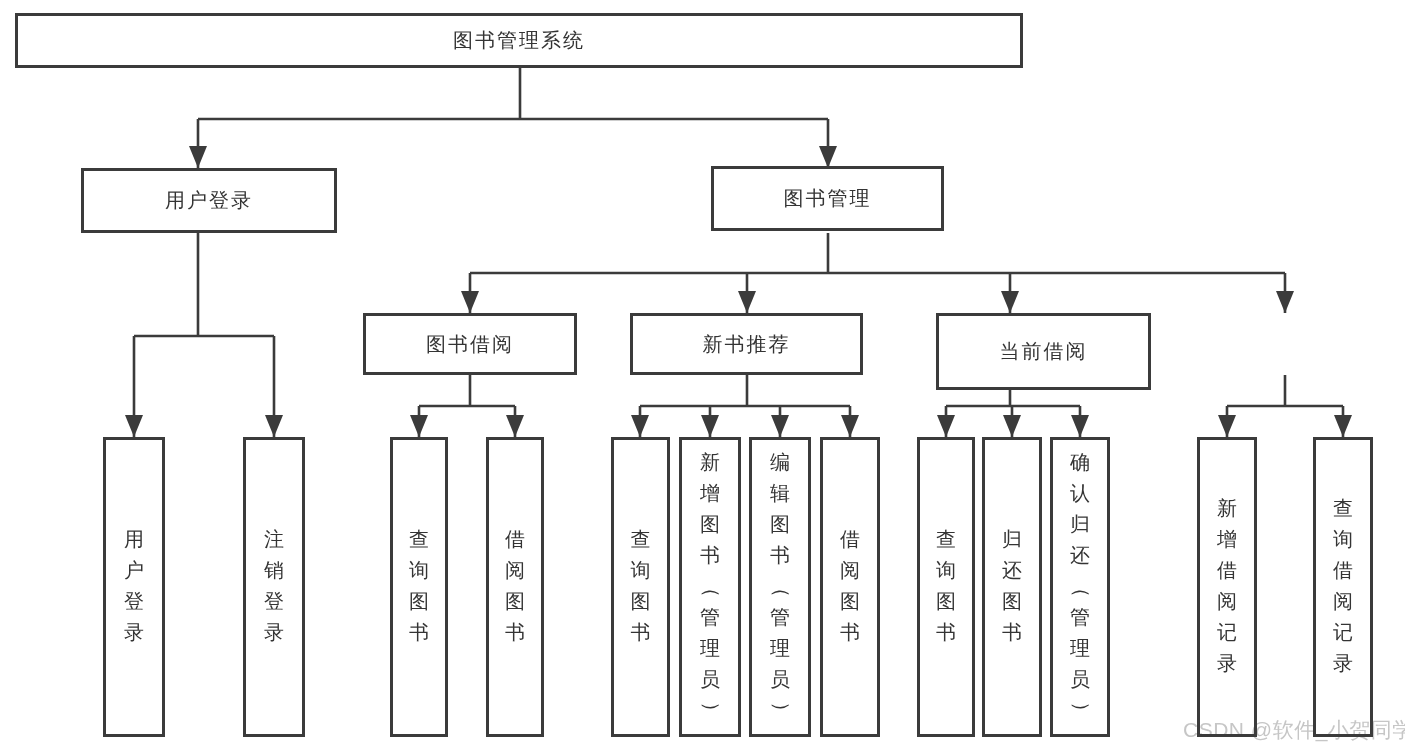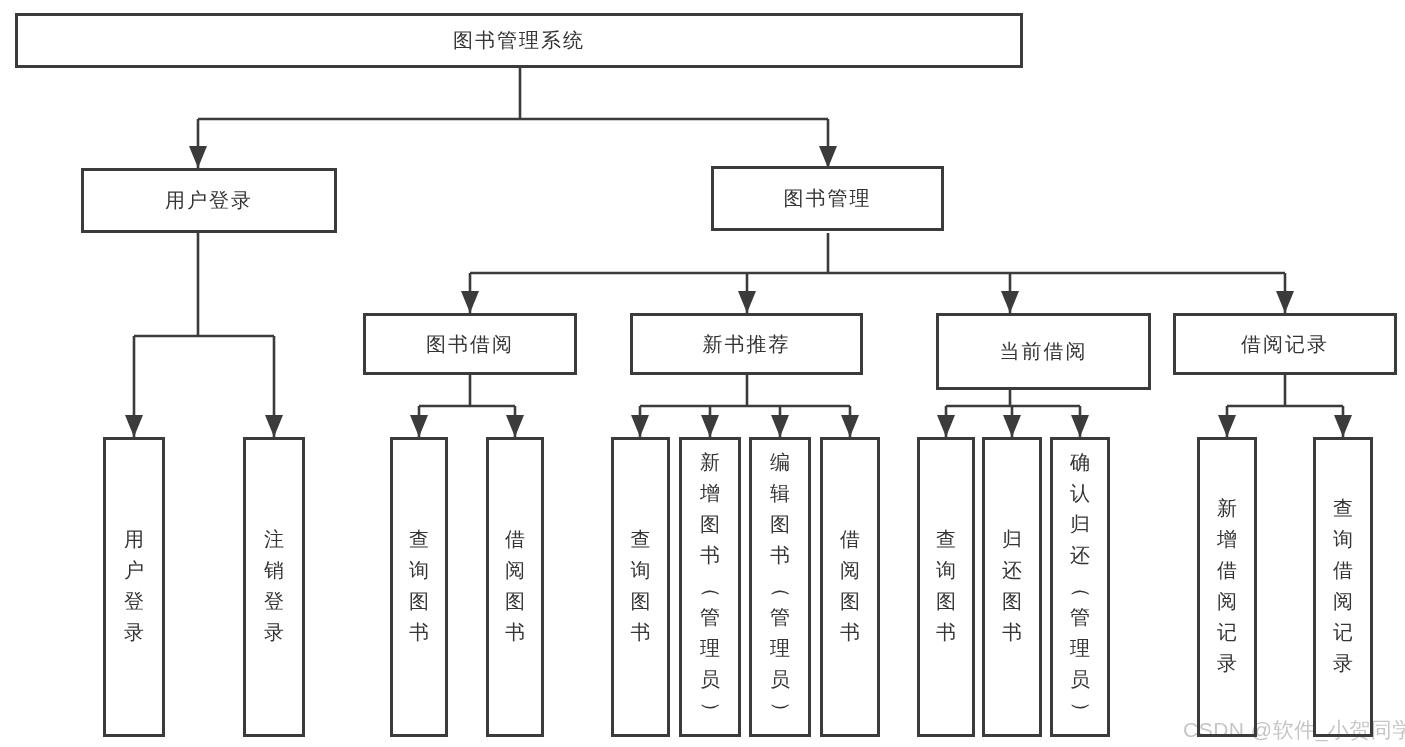--- a/index.html
+++ b/index.html
@@ -113,21 +113,20 @@
   </svg>
 
   <div class="node" style="left:15px;top:13px;width:1008px;height:55px">图书管理系统</div>
 
   <div class="node" style="left:81px;top:168px;width:256px;height:65px">用户登录</div>
   <div class="node" style="left:711px;top:166px;width:233px;height:65px">图书管理</div>
 
   <div class="node" style="left:363px;top:313px;width:214px;height:62px">图书借阅</div>
   <div class="node" style="left:630px;top:313px;width:233px;height:62px">新书推荐</div>
   <div class="node" style="left:936px;top:313px;width:215px;height:77px">当前借阅</div>
-  <div class="node" style="left:1173px;top:313px;width:224px;height:62px">借阅记录</div>
 
   <div class="node leaf" style="left:103px;top:437px;width:62px;height:300px">
       <span class="vchar">用</span>
       <span class="vchar">户</span>
       <span class="vchar">登</span>
       <span class="vchar">录</span>
     </div>
   <div class="node leaf" style="left:243px;top:437px;width:62px;height:300px">
       <span class="vchar">注</span>
       <span class="vchar">销</span>

